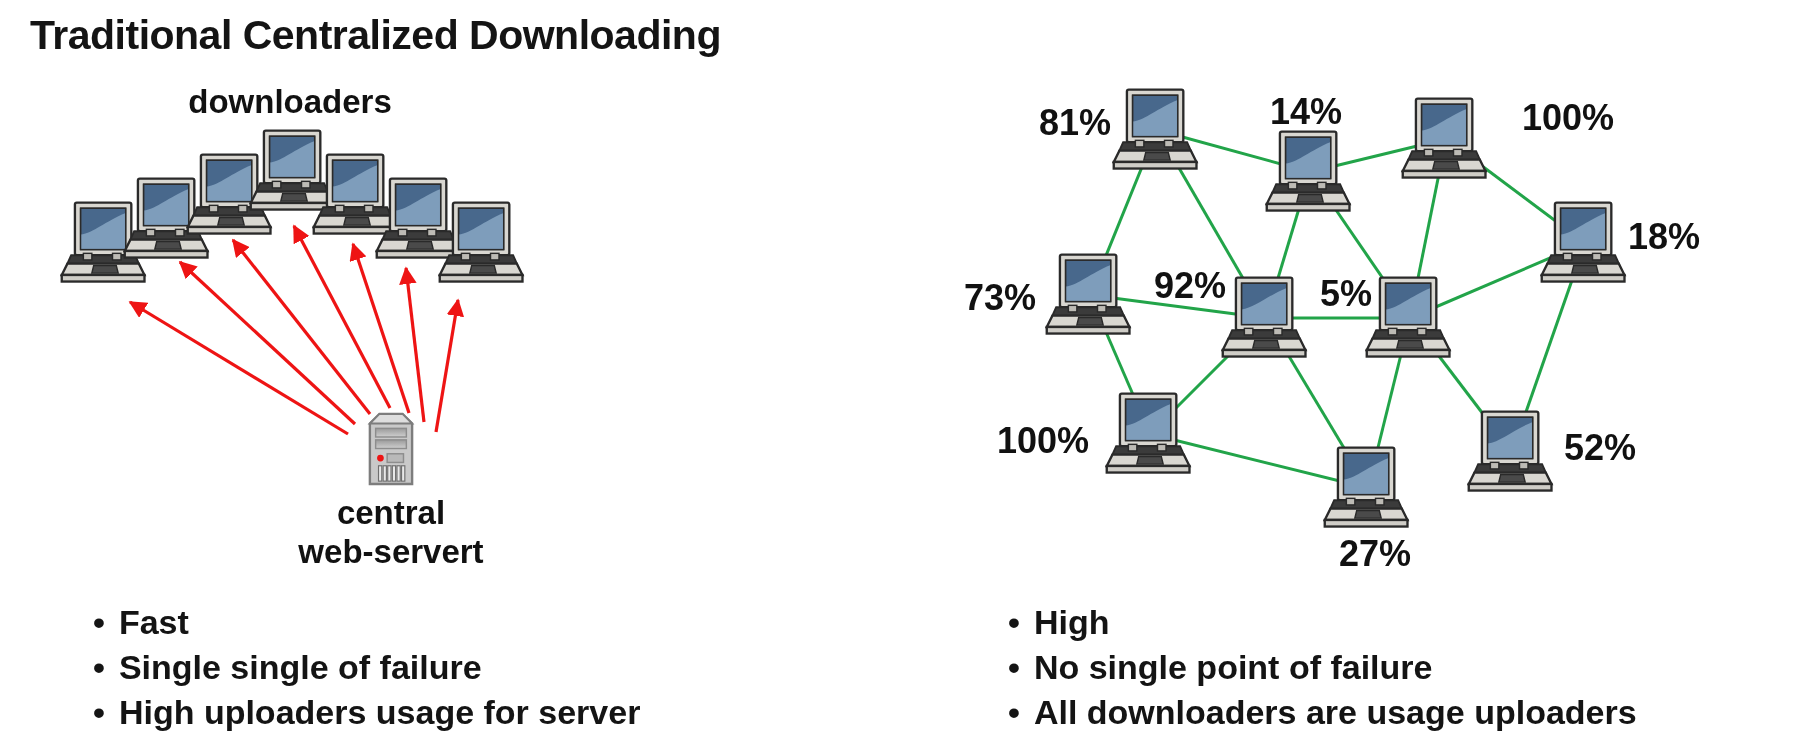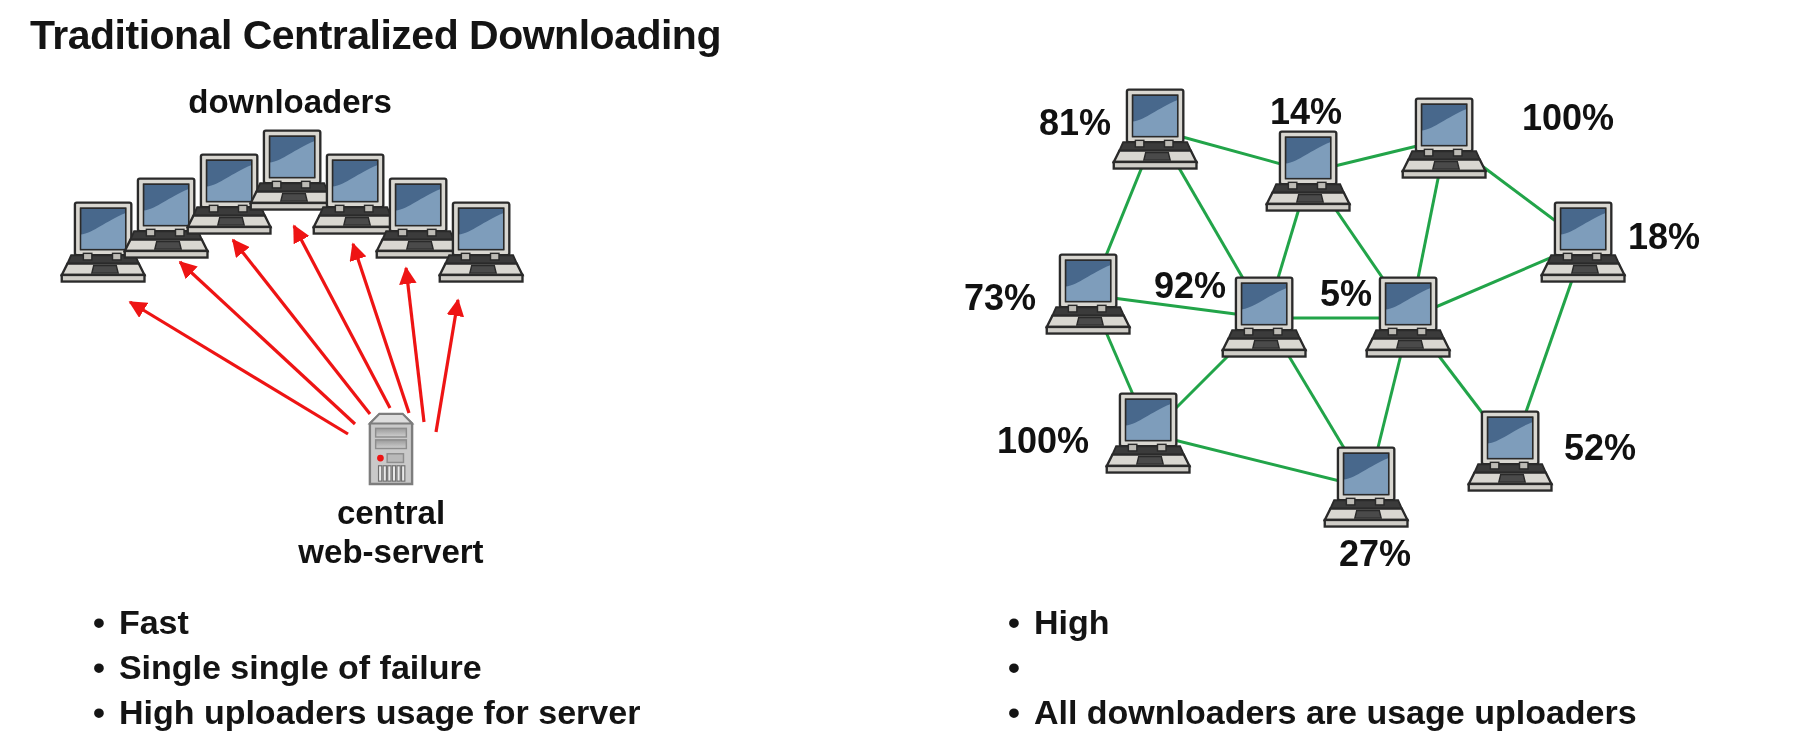--- a/index.html
+++ b/index.html
@@ -134,20 +134,21 @@
     </div>
   </div>
 
   <div class="bullets" id="right-bullets">
     <div class="bullet-row">
       <span class="bdot">•</span>
       <span>High</span>
     </div>
     <div class="bullet-row">
       <span class="bdot">•</span>
+      <span>No single point of failure</span>
     </div>
     <div class="bullet-row">
       <span class="bdot">•</span>
       <span>All downloaders are usage uploaders</span>
     </div>
   </div>
 
 </div>
 
 </body></html>

